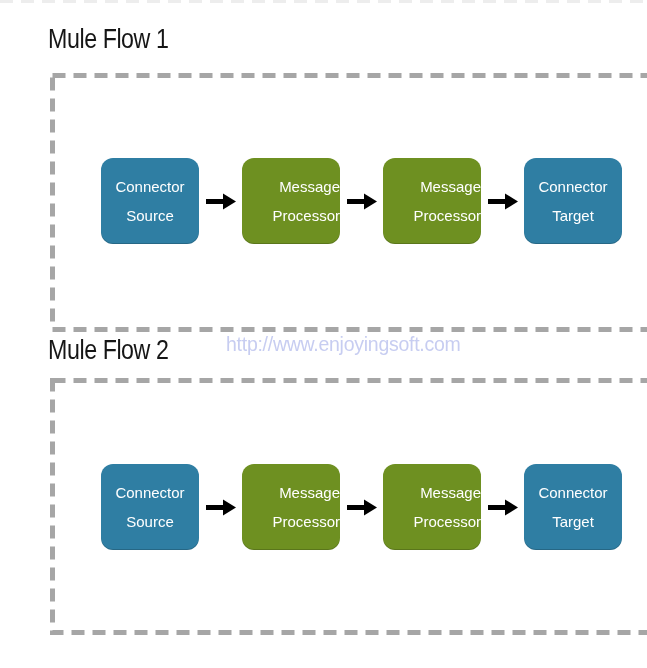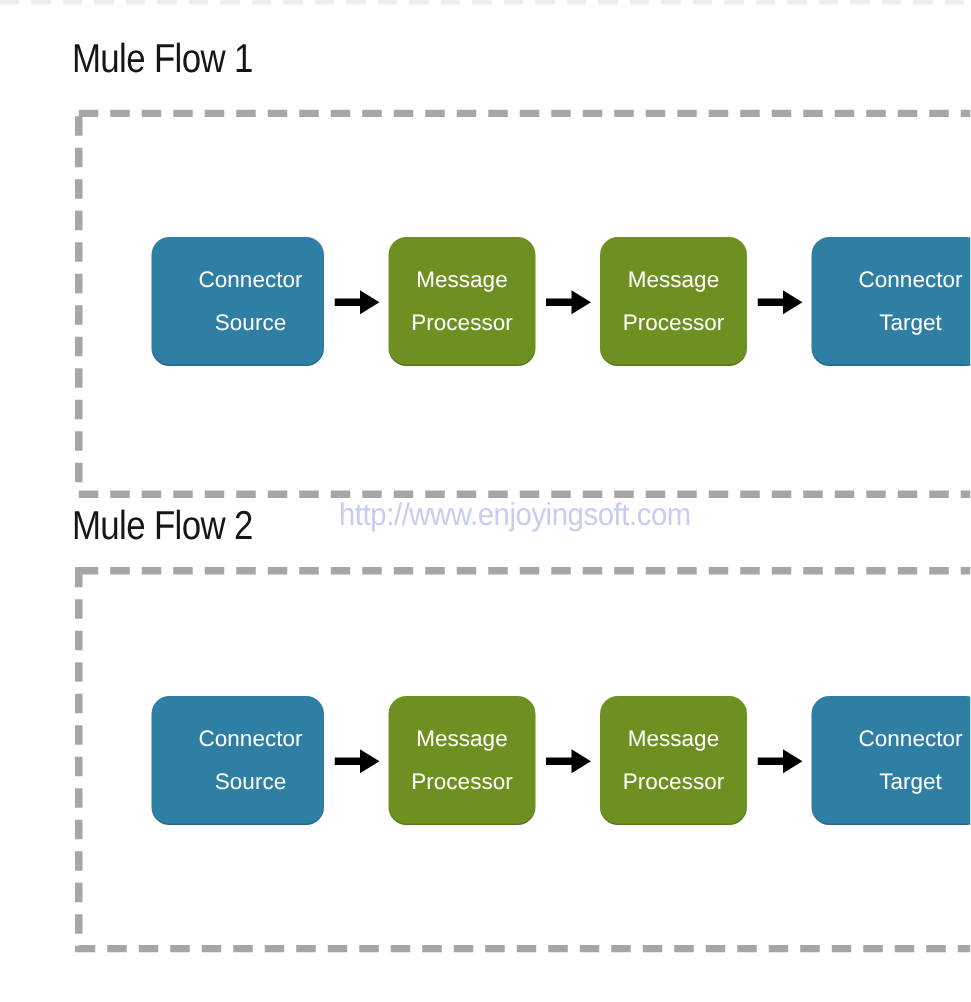--- a/index.html
+++ b/index.html
@@ -49,22 +49,22 @@
     display: flex;
     flex-direction: column;
     align-items: center;
     justify-content: center;
     color: #ffffff;
     font-size: 15px;
     line-height: 29px;
     text-align: center;
     box-shadow: inset 0 -1px 0 rgba(0,0,0,0.18);
   }
-  .node-connector { background: #2F7EA3; padding-left: 17px; }
-  .node-processor { background: #6E9021; }
+  .node-connector { background: #2F7EA3; }
+  .node-processor { background: #6E9021; align-items: flex-end; }
   .arrow-slot {
     width: 43px;
     display: flex;
     align-items: center;
     justify-content: center;
   }
   .watermark {
     position: absolute;
     left: 226px; top: 332px;
     font-size: 21px;

